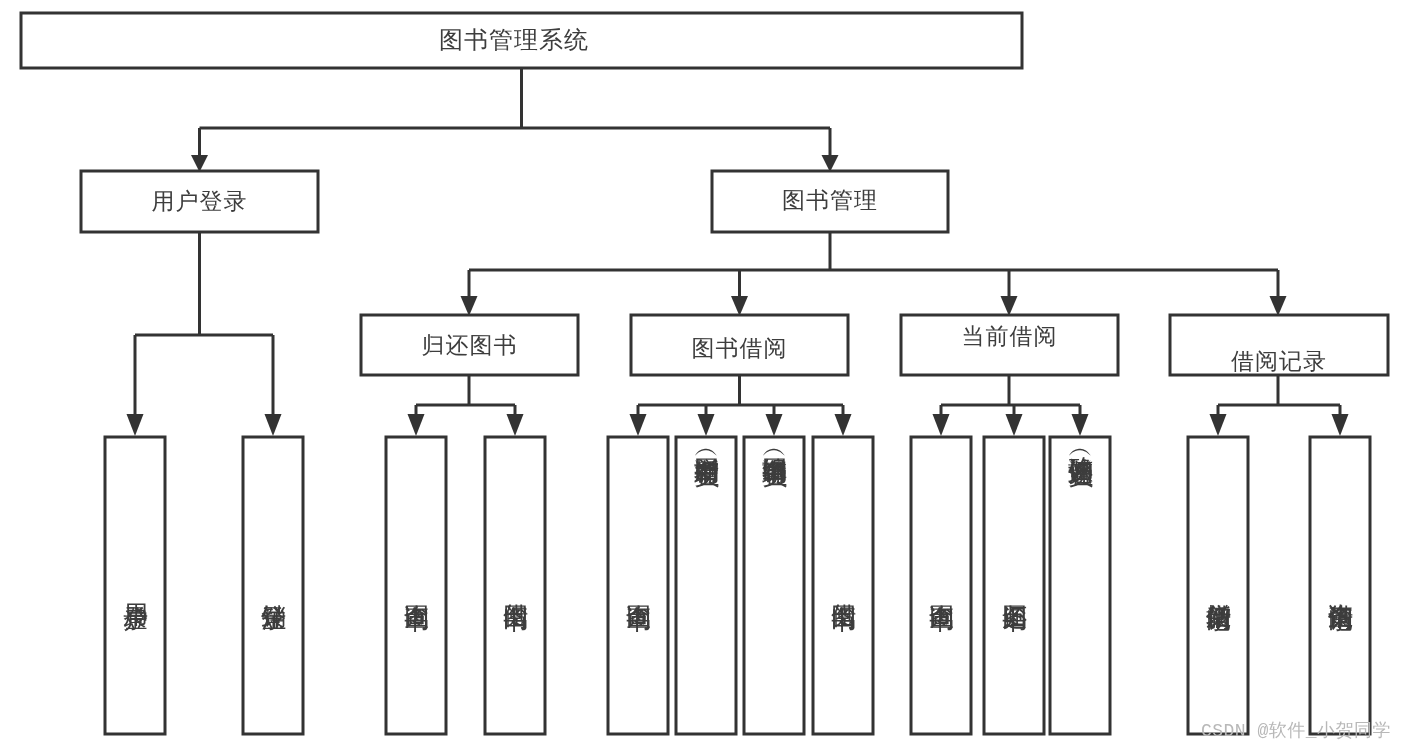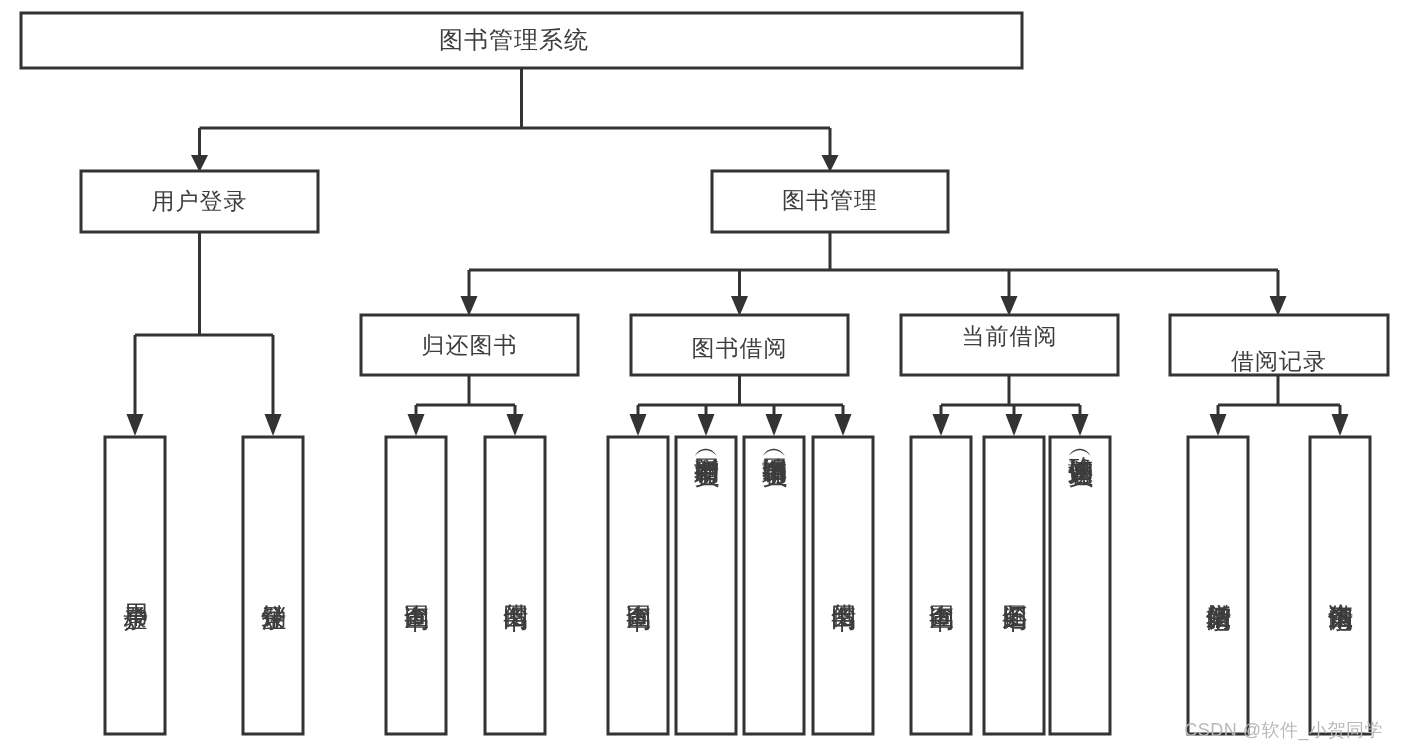--- a/index.html
+++ b/index.html
@@ -70,23 +70,23 @@
     font-size: 23px;
     color: #3d3d3d;
     white-space: nowrap;
     letter-spacing: 1px;
   }
   .root-label {
     font-size: 24px;
   }
   .watermark {
     position: absolute;
-    right: 22px;
+    right: 14px;
     bottom: 5px;
-    font-family: Liberation Sans, sans-serif;
+    font-family: Liberation Mono, monospace;
     font-size: 18px;
     color: #b8b8b8;
     white-space: nowrap;
     letter-spacing: 0.5px;
     pointer-events: none;
   }
 </style>
 </head>
 <body>
 

